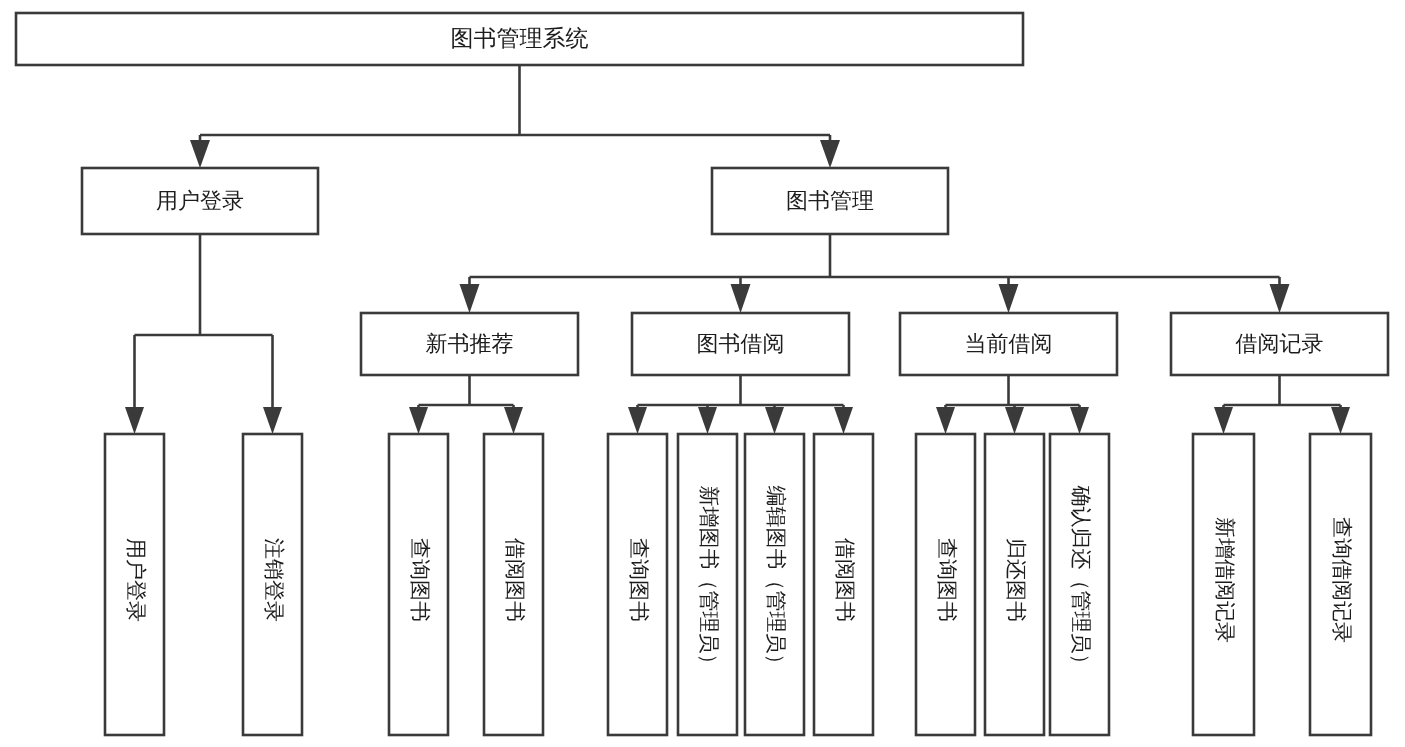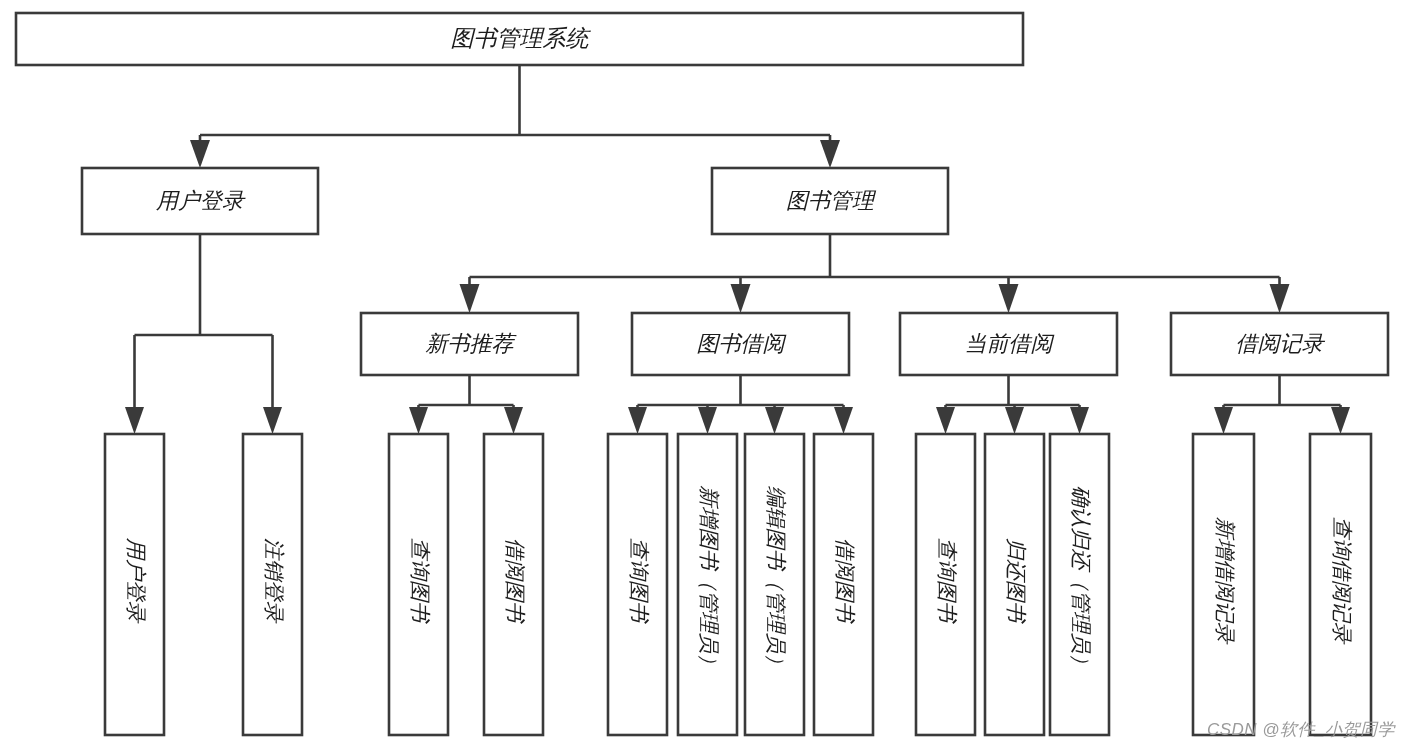--- a/index.html
+++ b/index.html
@@ -9,21 +9,20 @@
   }
   body {
     font-family: "Liberation Sans", "DejaVu Sans", sans-serif;
   }
   #diagram-root {
     position: relative;
     width: 1405px;
     height: 747px;
     background: #ffffff;
     overflow: hidden;
-    font-style: italic;
   }
   svg.canvas {
     position: absolute;
     left: 0;
     top: 0;
     width: 1405px;
     height: 747px;
     display: block;
   }
   .node-box {
@@ -223,14 +222,13 @@
         <rect class="node-box" x="1193" y="434" width="61" height="301"></rect>
         <text class="leaf-label" transform="translate(1223.5,580) rotate(90)" x="0" y="0">新增借阅记录</text>
       </g>
       <g>
         <rect class="node-box" x="1310" y="434" width="61" height="301"></rect>
         <text class="leaf-label" transform="translate(1340.5,580) rotate(90)" x="0" y="0">查询借阅记录</text>
       </g>
     </g>
   </svg>
 
-  <div class="watermark">CSDN @软件_小贺同学</div>
 </div>
 
 </body></html>

